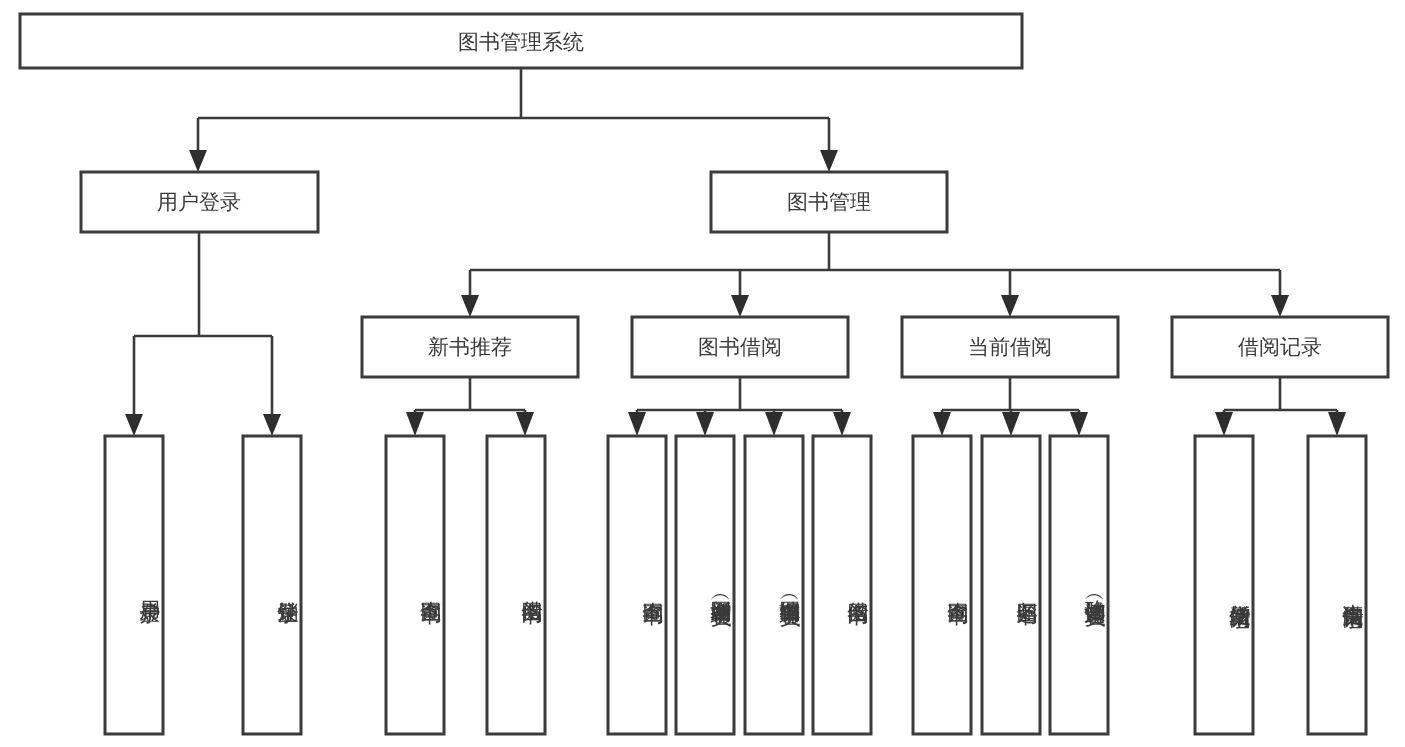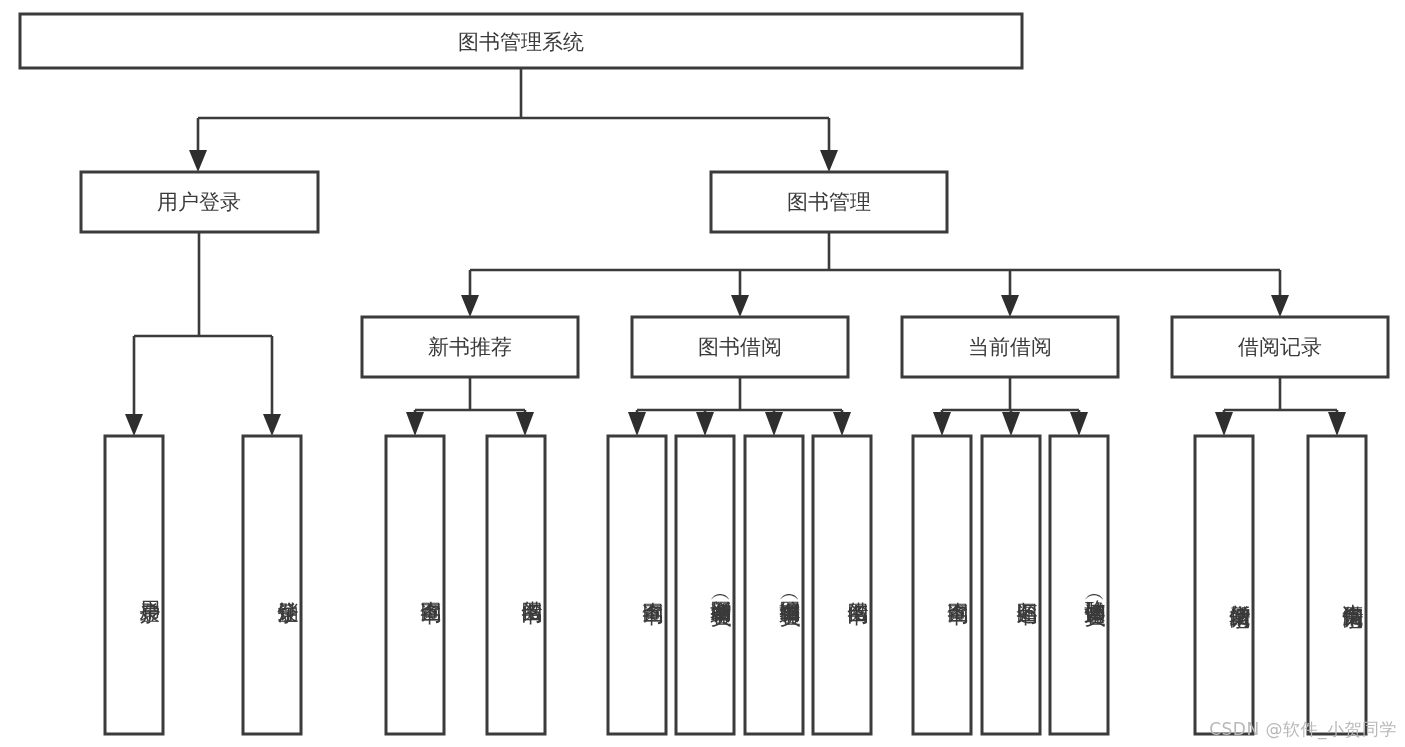--- a/index.html
+++ b/index.html
@@ -272,15 +272,14 @@
     </g>
     <g>
       <rect class="box-rect" x="1308" y="436" width="58" height="298"></rect>
       <foreignObject class="leaf-label-fo" x="1310" y="452" width="54" height="276">
         <div xmlns="http://www.w3.org/1999/xhtml" class="leaf-label">查询借阅记录</div>
       </foreignObject>
     </g>
 
   </svg>
 
-  <div class="watermark">CSDN @软件_小贺同学</div>
 
 </div>
 
 </body></html>

